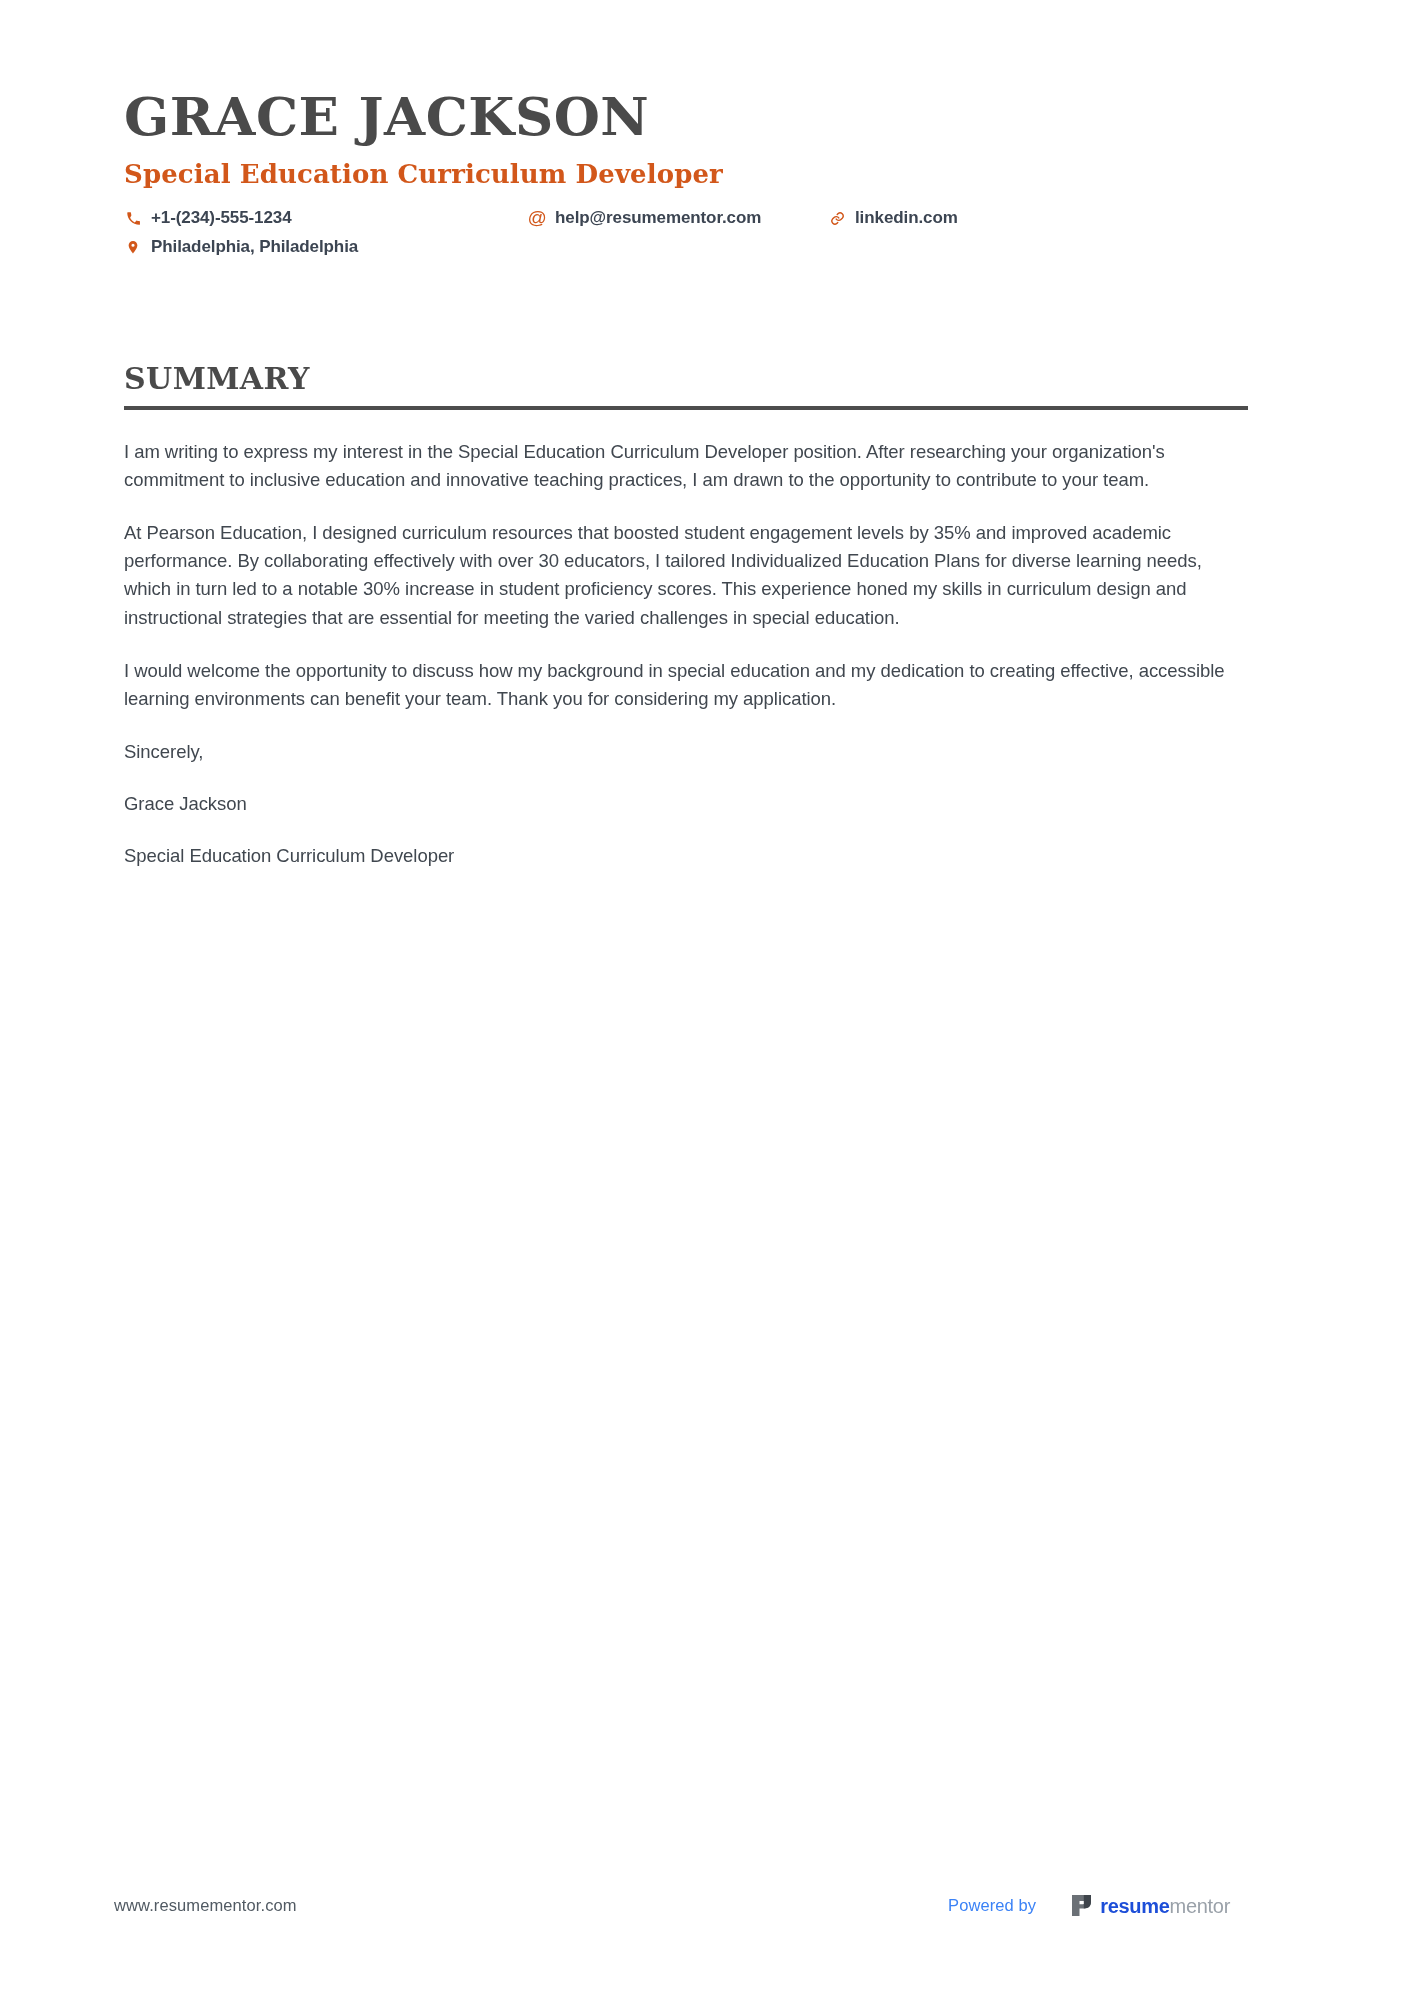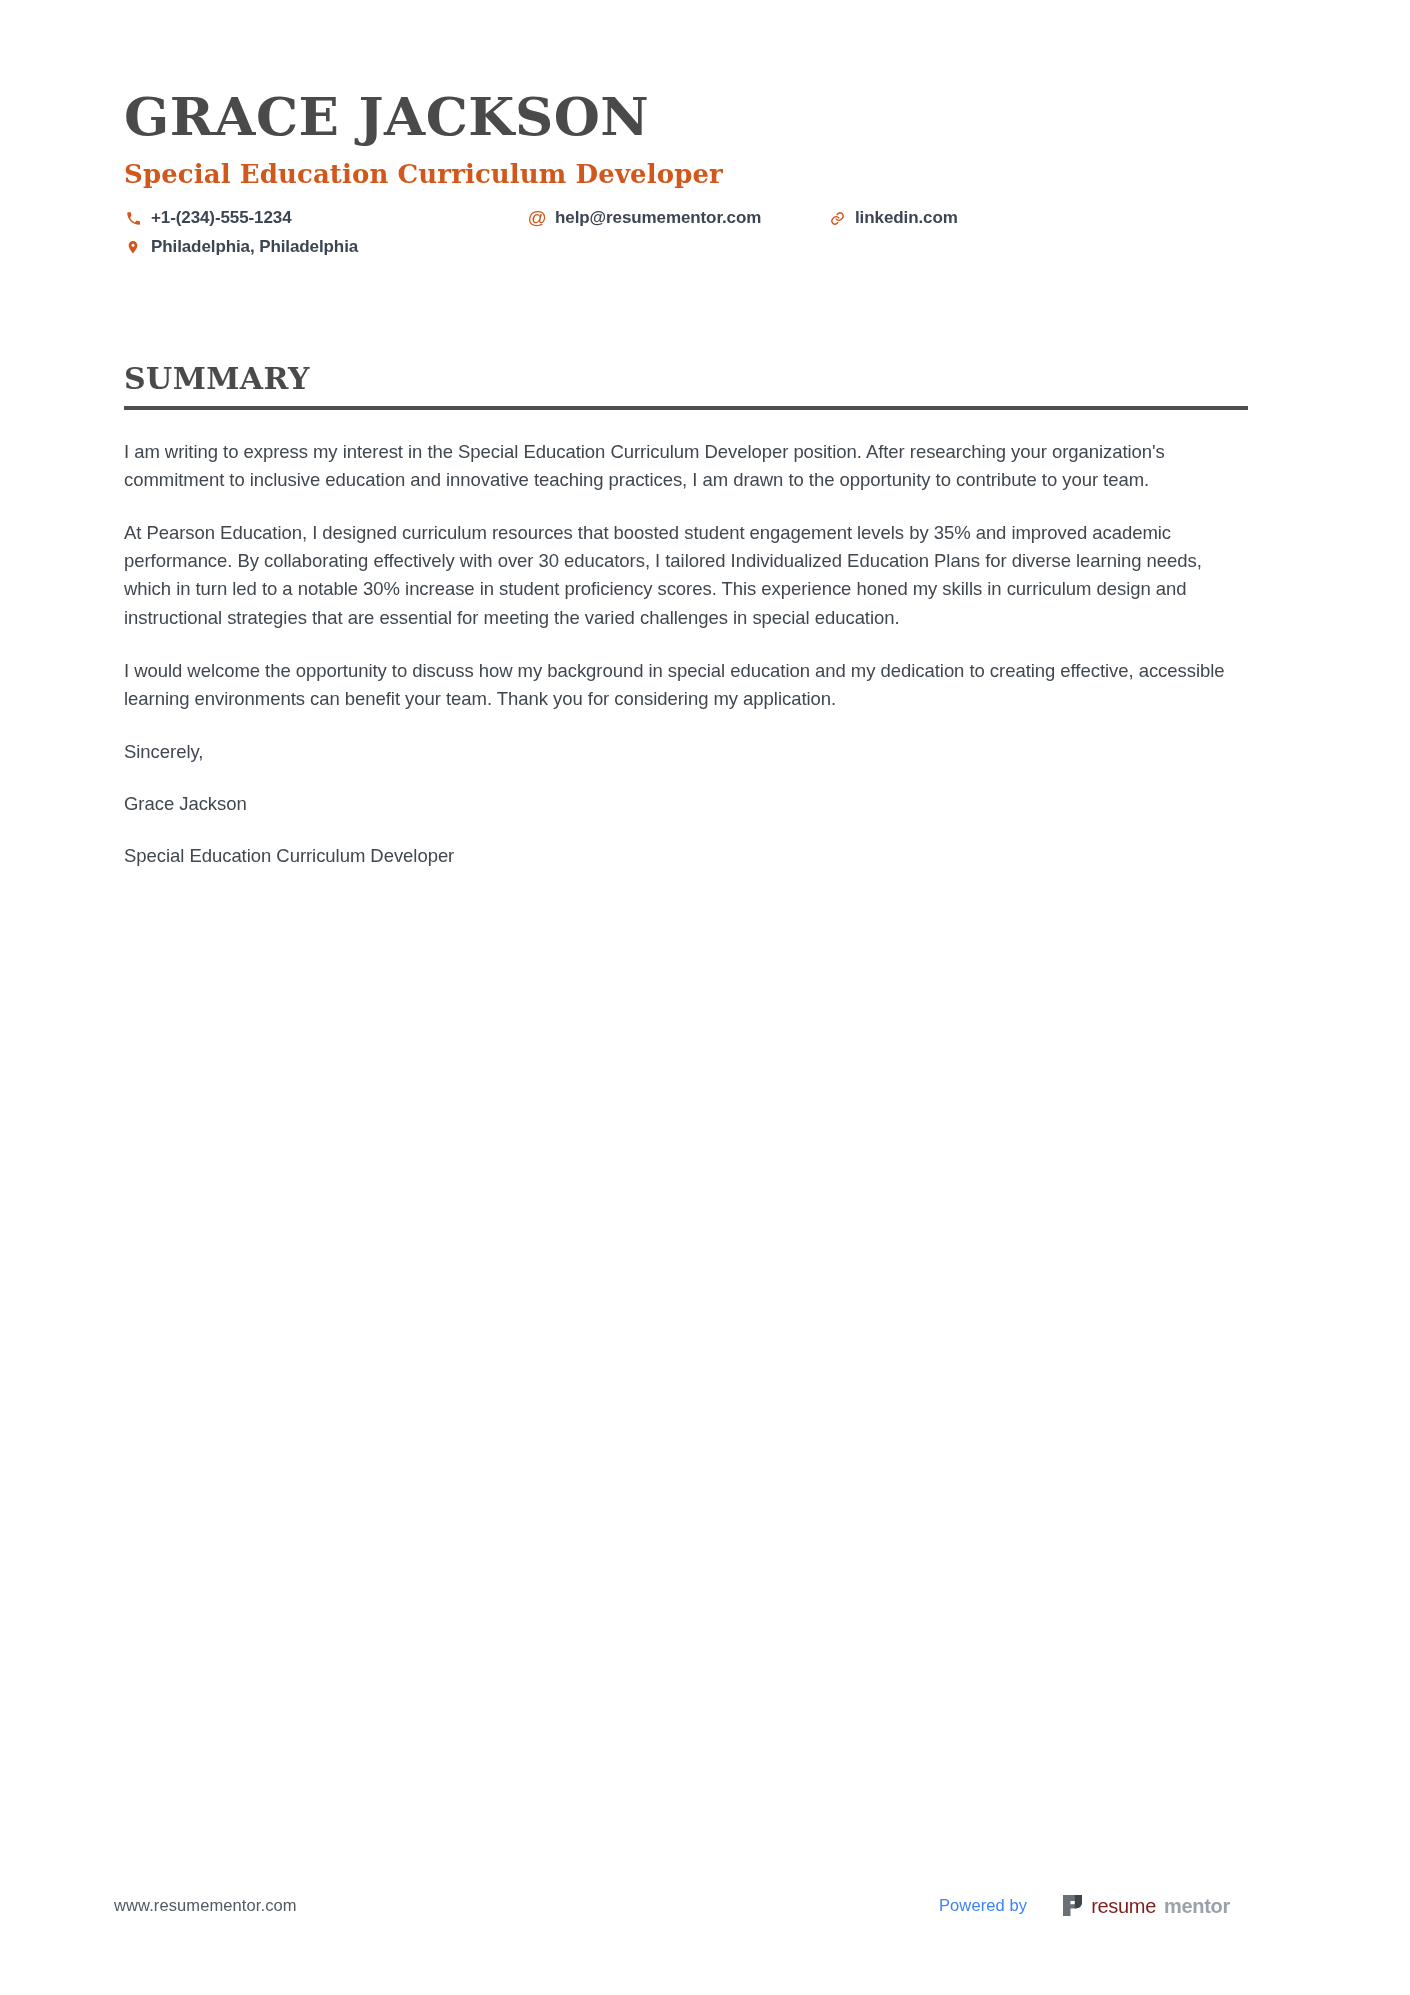--- a/index.html
+++ b/index.html
@@ -159,22 +159,22 @@
     width: 23px;
     height: 25px;
     margin-right: 7px;
     display: block;
   }
   .brand-text {
     font-size: 20px;
     letter-spacing: -0.3px;
     line-height: 1;
   }
-  .brand-strong { font-weight: 400; color: #7f1d1d; }
-  .brand-light  { font-weight: 700; color: #9aa1a9; margin-left: 8px; }
+  .brand-strong { font-weight: 700; color: #1d4ed8; }
+  .brand-light  { font-weight: 400; color: #9aa1a9; }
 </style>
 </head>
 <body>
 
 <div class="page">
 
   <div class="header">
     <h1 class="name">GRACE JACKSON</h1>
     <div class="job-title">Special Education Curriculum Developer</div>
 

